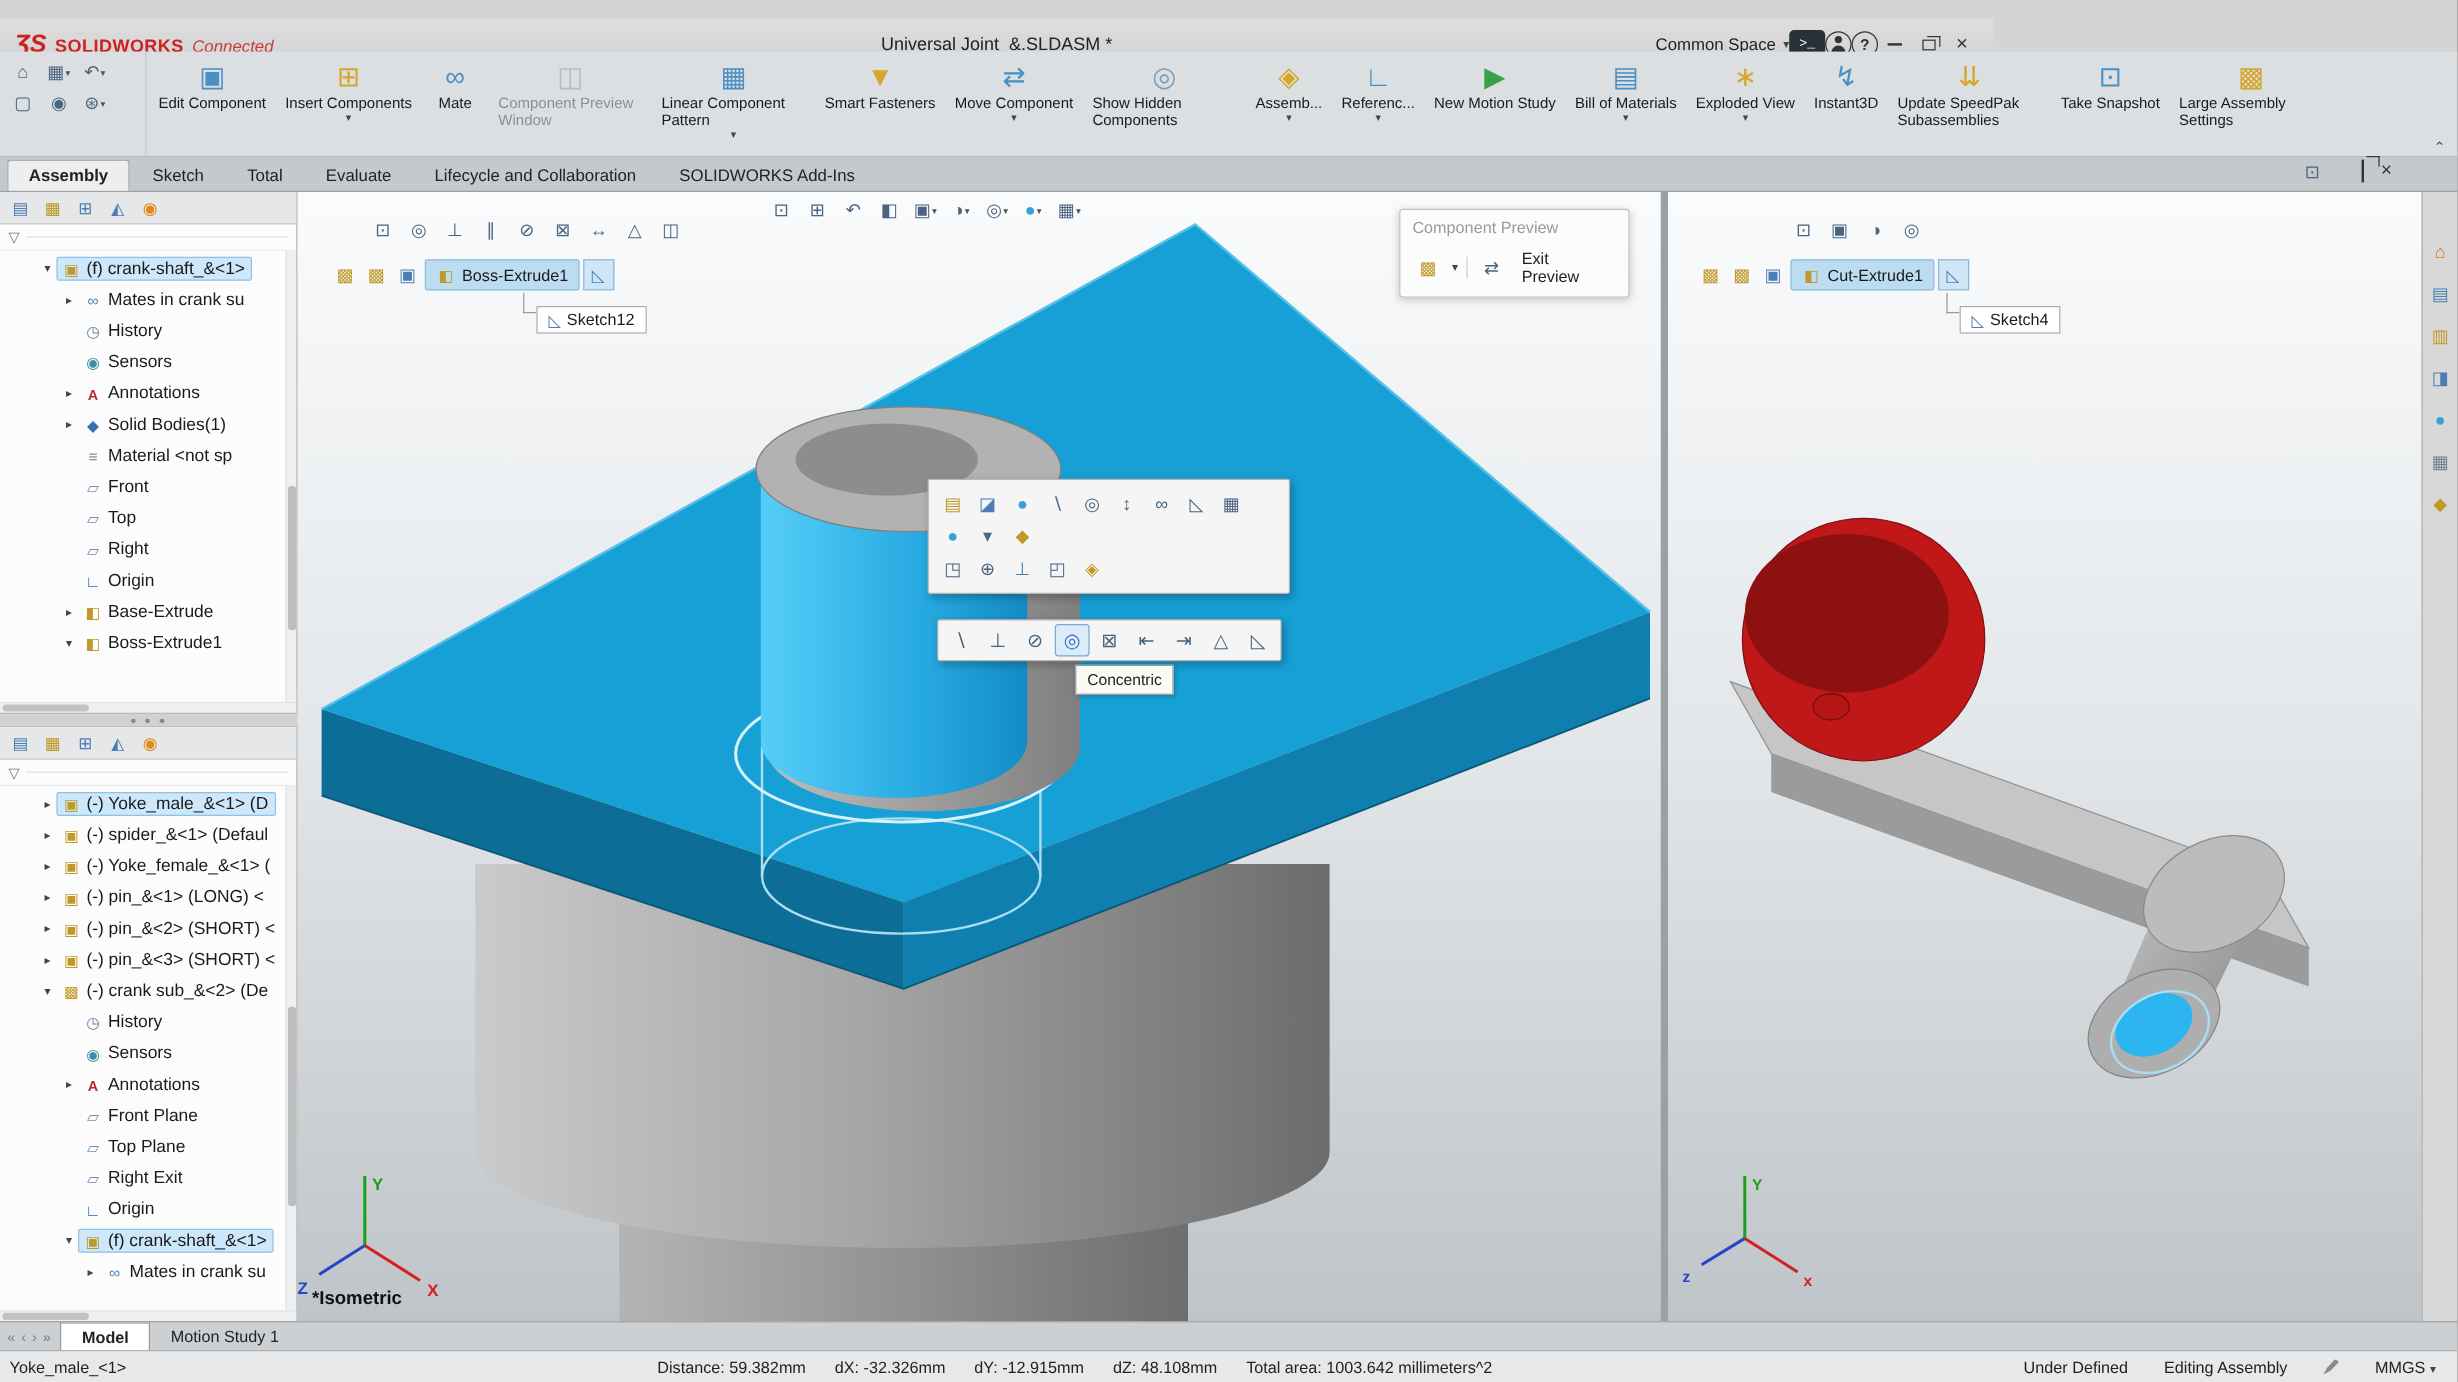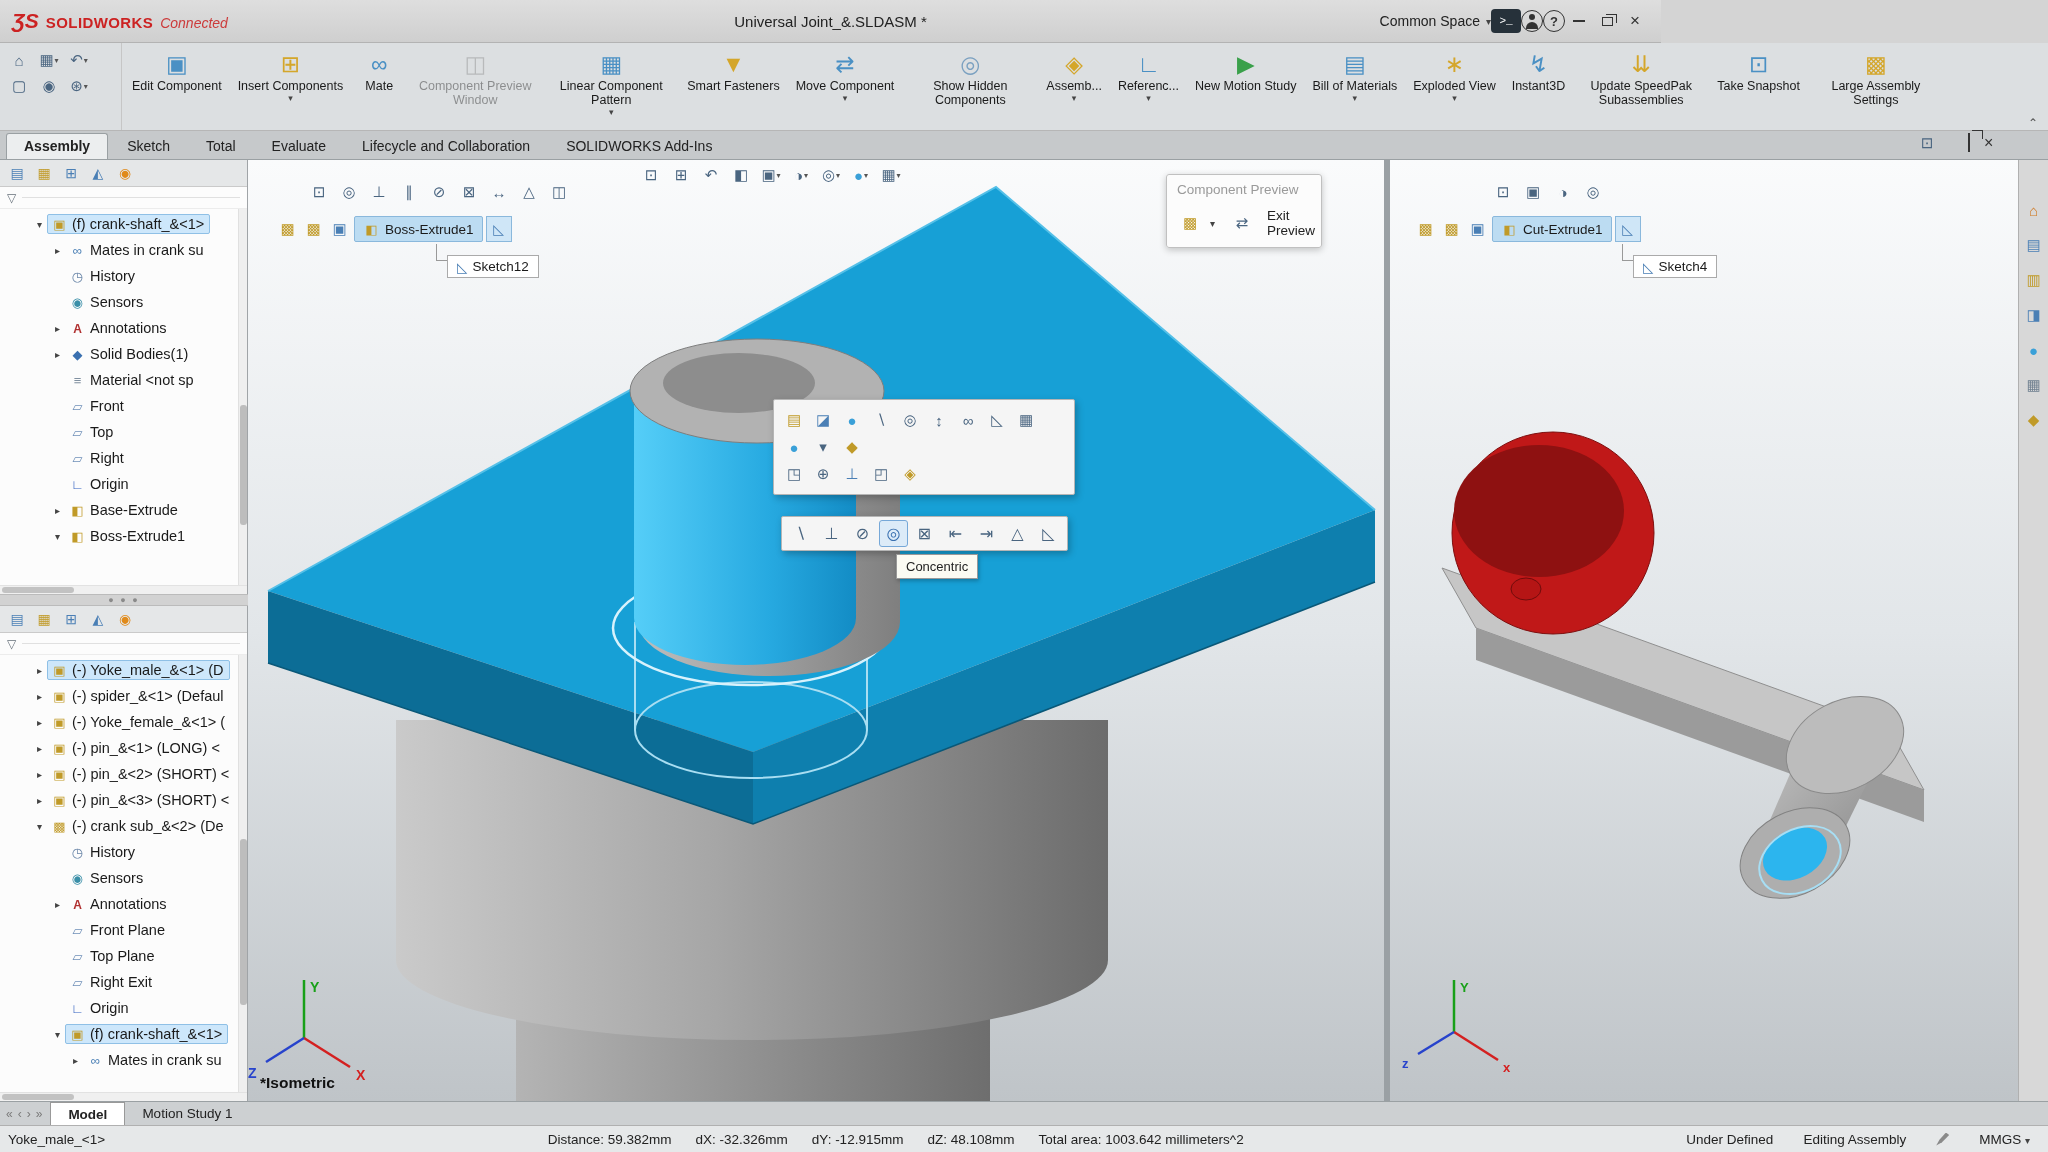--- a/index.html
+++ b/index.html
@@ -1,21 +1,21 @@
 <!DOCTYPE html>
 <html><head>
 <meta charset="utf-8">
 <style>
   html,body{margin:0;padding:0;background:#888;}
   *{box-sizing:border-box;}
   #app{position:relative;width:2048px;height:1152px;overflow:hidden;background:#d4d4d4;
        font-family:"Liberation Sans",sans-serif;color:#1a1a1a;-webkit-font-smoothing:antialiased;}
 
   
-  .titlebar{position:absolute;left:0;top:0;width:1661px;height:43px;display:flex;align-items:center;
+  .titlebar{position:absolute;left:0;top:16px;width:1661px;height:43px;display:flex;align-items:center;
     padding:0 12px;background:linear-gradient(#dedede,#cfcfcf);border-bottom:1px solid #b3b3b3;}
   .logo{display:flex;align-items:baseline;gap:7px;width:300px;}
   .logo-mark{font-size:21px;font-weight:bold;font-style:italic;color:#cc2222;}
   .logo-main{font-size:15px;font-weight:bold;color:#cc2222;letter-spacing:.4px;}
   .logo-suffix{font-size:14px;font-style:italic;color:#cc3a3a;}
   .doc-title{position:absolute;left:50%;transform:translateX(-50%);font-size:15px;color:#222;}
   .tb-right{margin-left:auto;display:flex;align-items:center;}
   .workspace{display:flex;align-items:center;gap:6px;font-size:14px;color:#222;}
   .dd-caret{font-size:10px;color:#444;}
   .terminal-chip{width:30px;height:24px;background:#26313a;color:#fff;border-radius:4px;font-size:11px;
@@ -31,21 +31,21 @@
   .restore-glyph::before{content:"";position:absolute;top:-4px;left:3px;width:10px;height:8px;border:1.5px solid #333;border-bottom:none;border-left:none;}
 
   
   .ribbon{position:absolute;left:0;top:43px;width:2048px;height:88px;background:#dcdfe1;
     border-bottom:1px solid #b6b6b6;display:flex;}
   .qa{width:122px;padding:5px 6px;display:flex;flex-wrap:wrap;gap:2px 4px;align-content:flex-start;border-right:1px solid #c6c6c6;}
   .qab{width:32px;height:24px;display:flex;align-items:center;justify-content:center;color:#4a6580;font-size:16px;border-radius:3px;}
   .ribbon-buttons{flex:1;display:flex;align-items:stretch;padding:2px 2px;overflow:hidden;}
   .rbtn{display:flex;flex-direction:column;align-items:center;padding:4px 8px 0;min-width:56px;border-radius:3px;}
   .rbi{height:30px;display:flex;align-items:center;font-size:23px;}
-  .rbl{font-size:12.5px;line-height:14px;text-align:center;color:#1a1a1a;max-width:120px;}
+  .rbl{font-size:12.5px;line-height:14px;color:#1a1a1a;max-width:120px;}
   .rba{height:11px;font-size:9px;color:#444;display:none;line-height:10px;}
   .arrow-true .rba{display:block;}
   .disabled-true{opacity:.42;}
   .ribbon-collapse{position:absolute;right:10px;top:116px;color:#555;font-size:12px;}
 
   
   .tabbar{position:absolute;left:0;top:131px;width:2048px;height:29px;background:#c6c9cb;
     border-bottom:1px solid #9aa0a3;display:flex;align-items:flex-end;padding-left:6px;}
   .vtab{padding:4px 17px 5px;font-size:14px;color:#222;margin-right:2px;border-radius:3px 3px 0 0;}
   .vtab.active{background:#eceeef;font-weight:bold;border:1px solid #9aa0a3;border-bottom:none;}
@@ -101,21 +101,21 @@
   .crumb-chip{display:flex;align-items:center;gap:5px;height:26px;padding:0 8px;background:#bcdcf2;
     border:1px solid #8ab8dc;border-radius:2px;font-size:13.5px;}
   .crumb-box{width:26px;height:26px;background:#cfe6f7;border:1px solid #8ab8dc;display:flex;align-items:center;justify-content:center;font-size:14px;}
   .crumb-conn{position:absolute;width:11px;height:17px;border-left:1px solid #999;border-bottom:1px solid #999;}
   .conn-l{left:188px;top:84px;} .conn-r{left:232px;top:84px;}
   .crumb-sub{position:absolute;display:flex;align-items:center;gap:5px;height:23px;background:#fff;
     border:1px solid #aaa;padding:10px 9px;font-size:13.5px;}
   .sub-l{left:199px;top:95px;} .sub-r{left:243px;top:95px;}
 
   
-  .preview-panel{position:absolute;left:918px;top:14px;width:156px;background:rgba(252,252,252,.97);
+  .preview-panel{position:absolute;left:918px;top:14px;width:192px;background:rgba(252,252,252,.97);
     border:1px solid #c0c0c0;border-radius:3px;box-shadow:0 2px 7px rgba(0,0,0,.22);padding:7px 10px;}
   .pp-title{font-size:13.5px;color:#9a9a9a;margin-bottom:9px;}
   .pp-row{display:flex;align-items:center;gap:7px;}
   .pp-div{width:1px;height:18px;background:#ccc;}
   .pp-exit{font-size:13.5px;color:#222;padding:2px 5px;}
   .loop-icon::before{content:"⇄";}
 
   
   .ctx{position:absolute;left:525px;top:239px;width:302px;background:#f5f5f5;border:1px solid #b5b5b5;
     border-radius:2px;box-shadow:2px 3px 7px rgba(0,0,0,.25);padding:5px 7px;}

